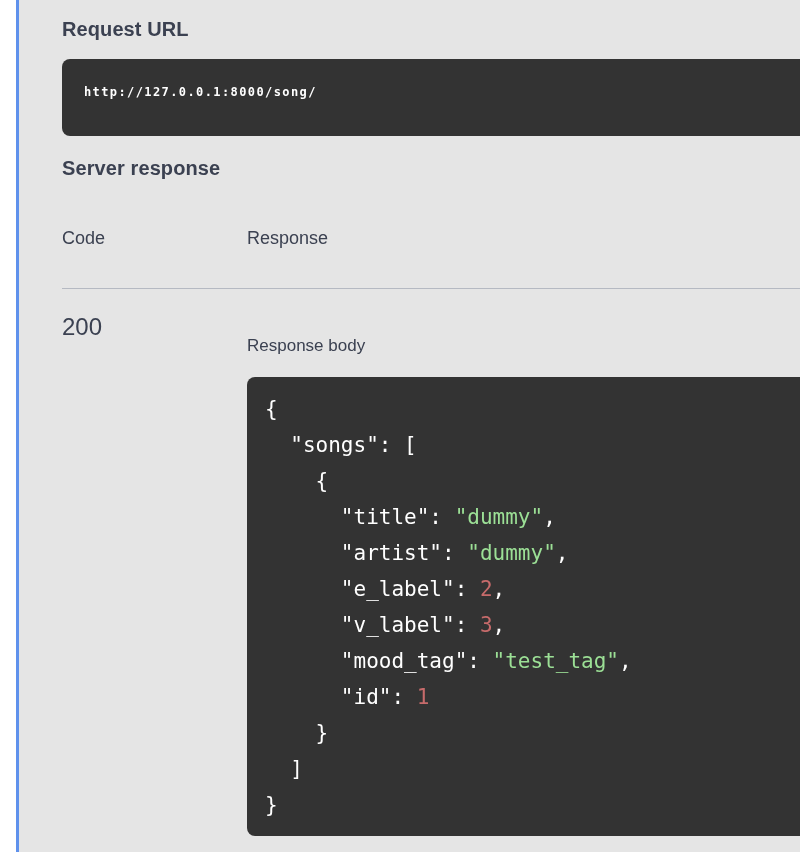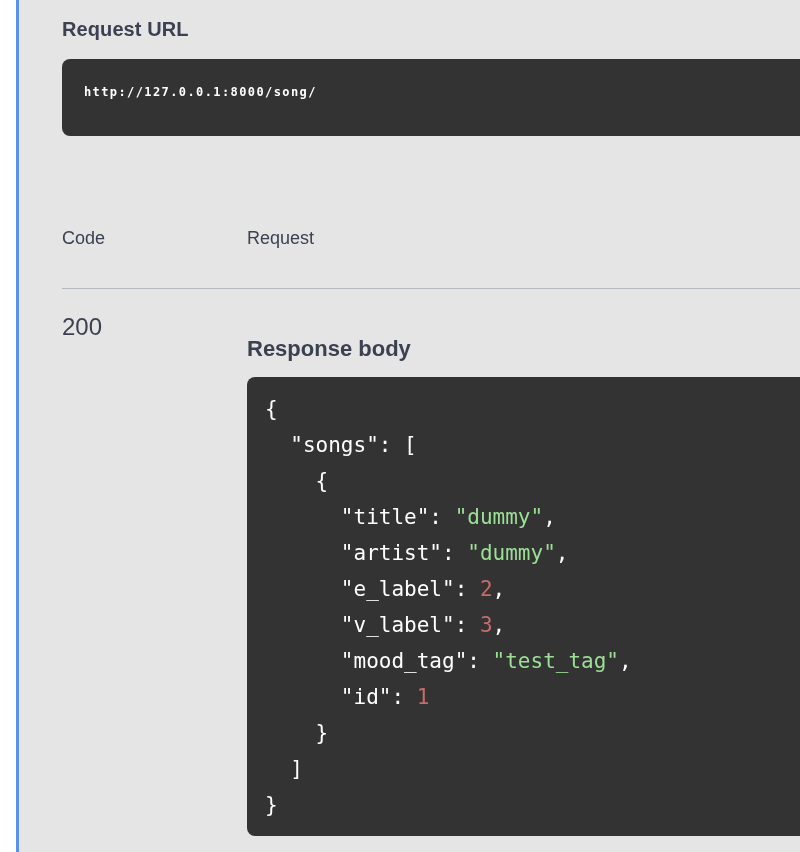--- a/index.html
+++ b/index.html
@@ -105,22 +105,22 @@
     font-size: 24px;
     font-weight: normal;
     color: #3b4151;
     white-space: nowrap;
   }
 
   #response-body-label {
     position: absolute;
     left: 228px;
     top: 336px;
-    font-size: 22px;
-    font-weight: bold;
+    font-size: 17px;
+    font-weight: normal;
     color: #3b4151;
     white-space: nowrap;
   }
 
   
   .code-block {
     position: absolute;
     left: 228px;
     top: 377px;
     width: 590px;
@@ -152,24 +152,25 @@
   <div class="blue-rail"></div>
 
   <div class="response-panel">
 
     <div class="section-title" id="request-url-title">Request URL</div>
 
     <div class="url-bar">
       <div class="url-text">http://127.0.0.1:8000/song/</div>
     </div>
 
+    <div class="section-title" id="server-response-title">Server response</div>
 
     <div class="col-head" id="col-head-code">Code</div>
 
-    <div class="col-head" id="col-head-details">Request</div>
+    <div class="col-head" id="col-head-details">Response</div>
 
     <div class="table-divider"></div>
 
     <div class="status-code">200</div>
 
     <div id="response-body-label">Response body</div>
 
     <div class="code-block">
       <pre id="json-body"><span class="tok-punc">{</span>
 <span class="tok-punc">  "songs": [</span>

